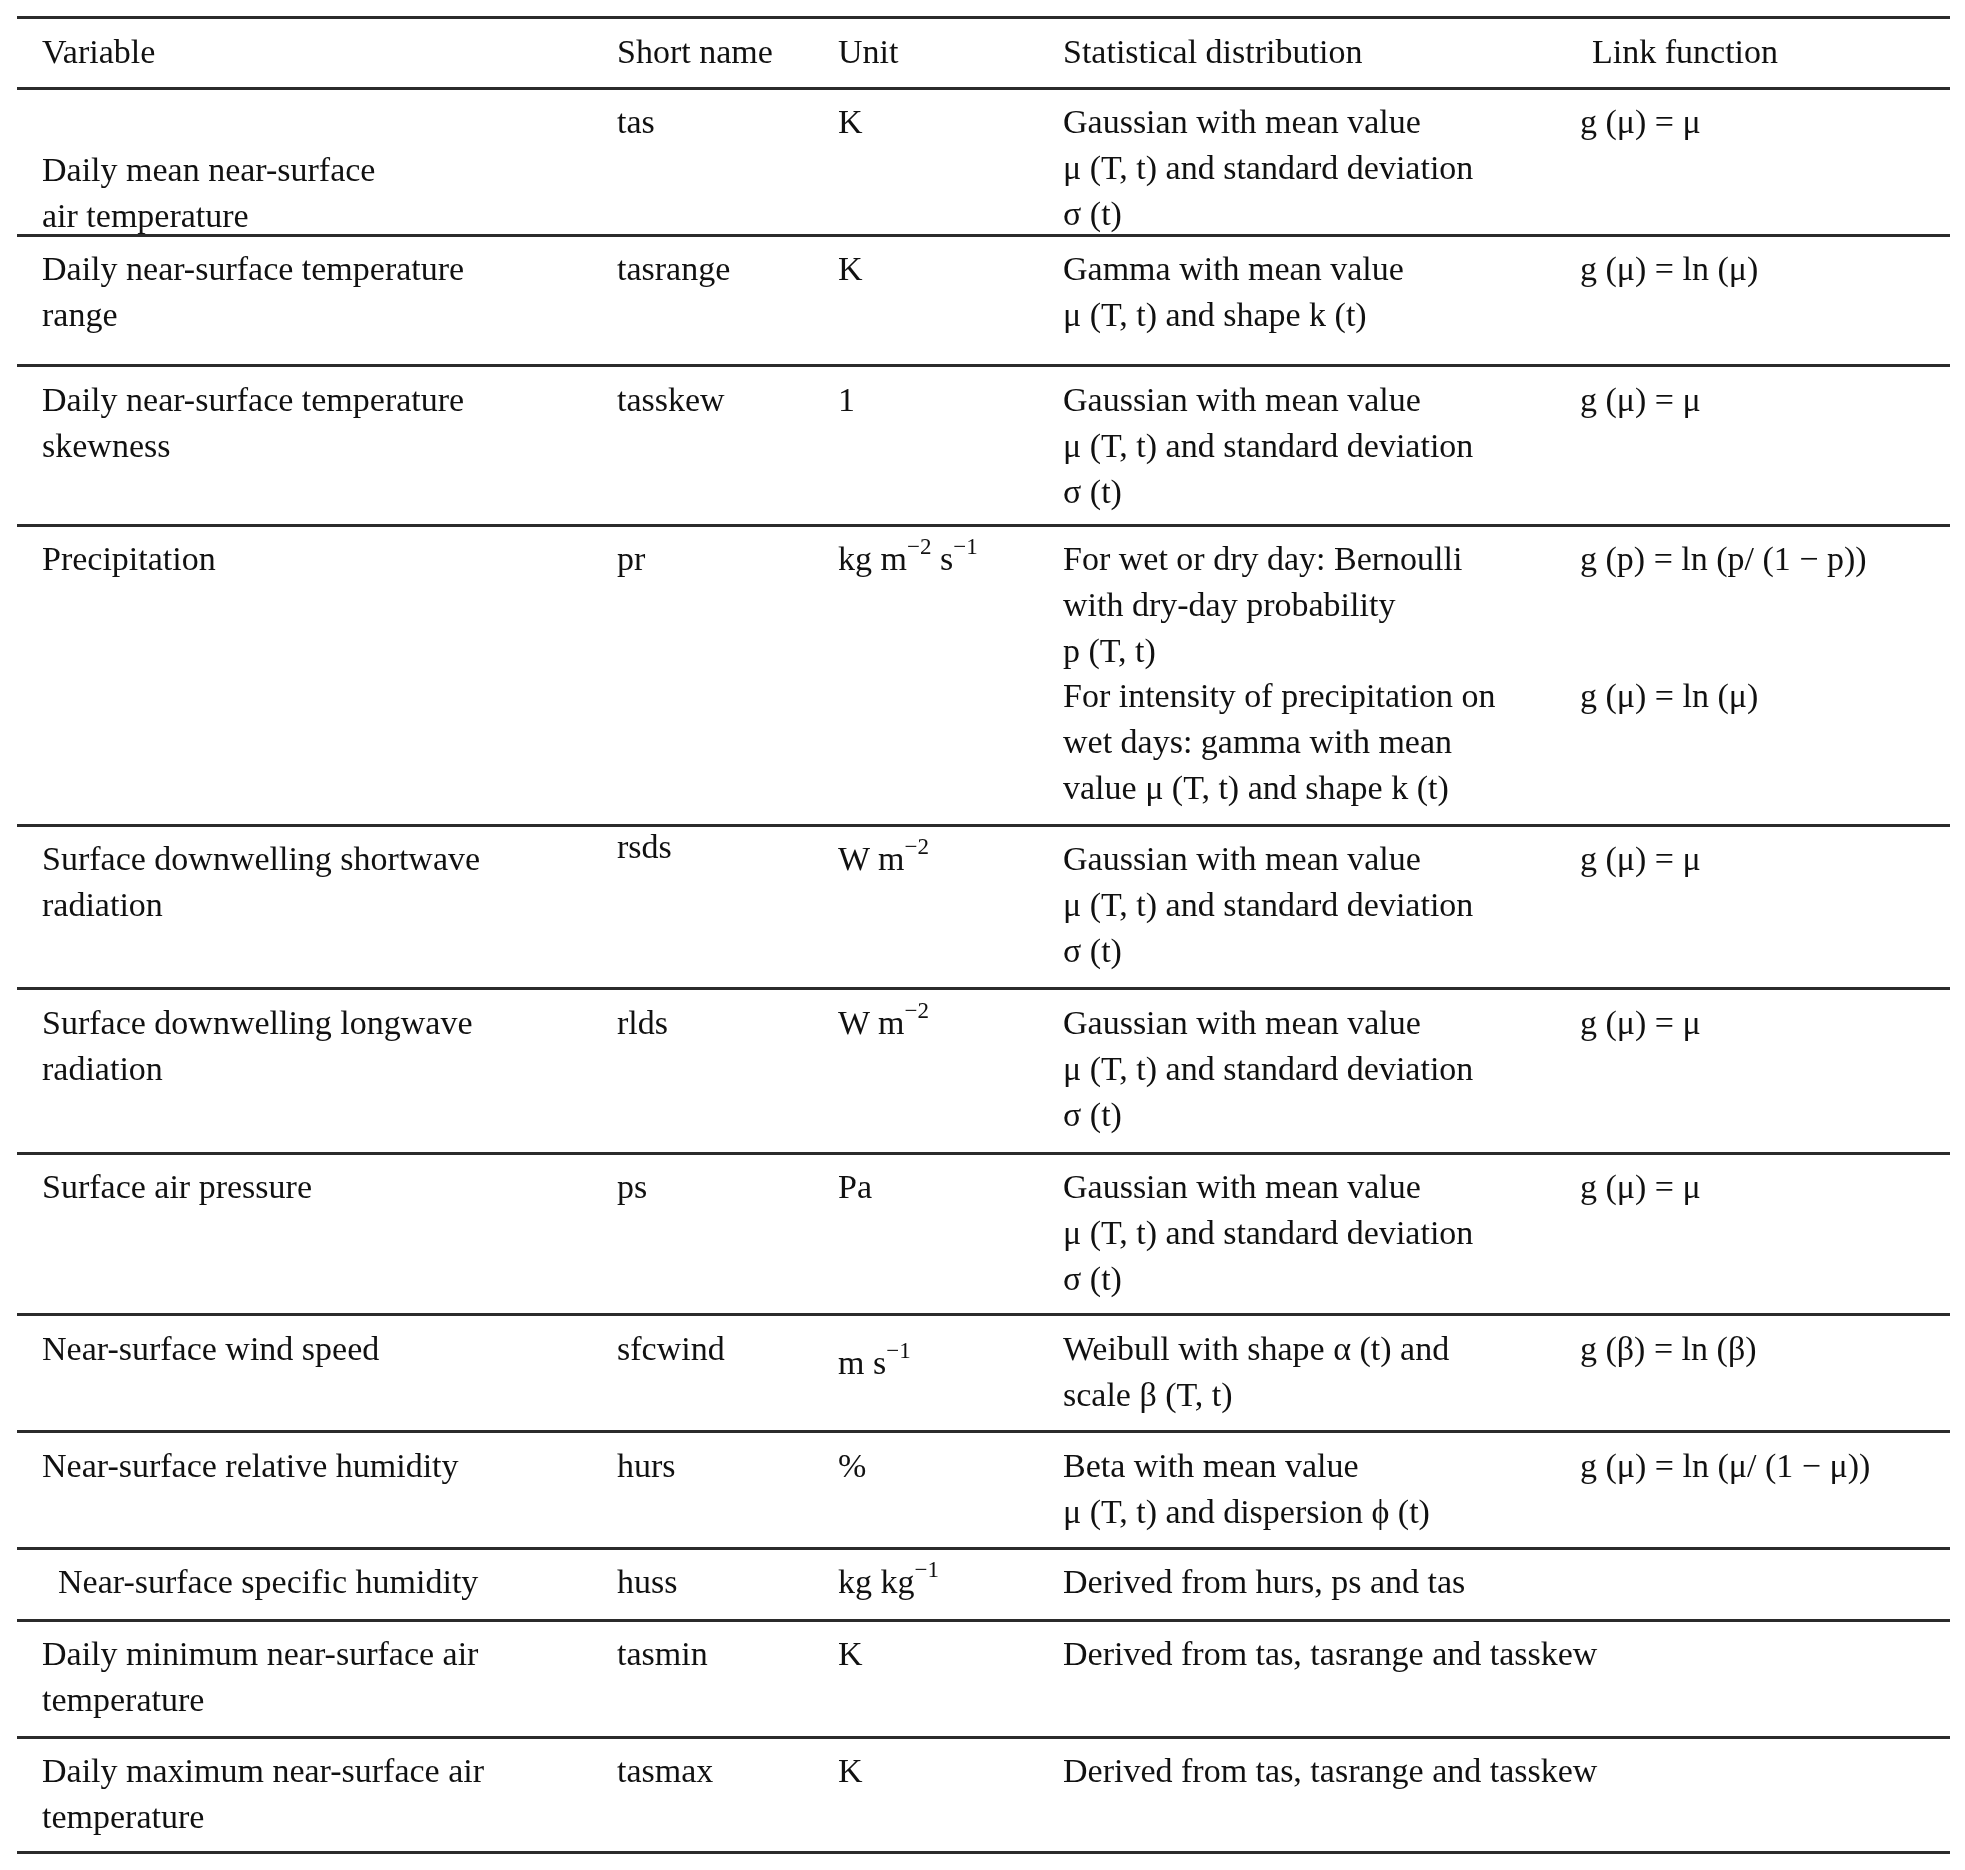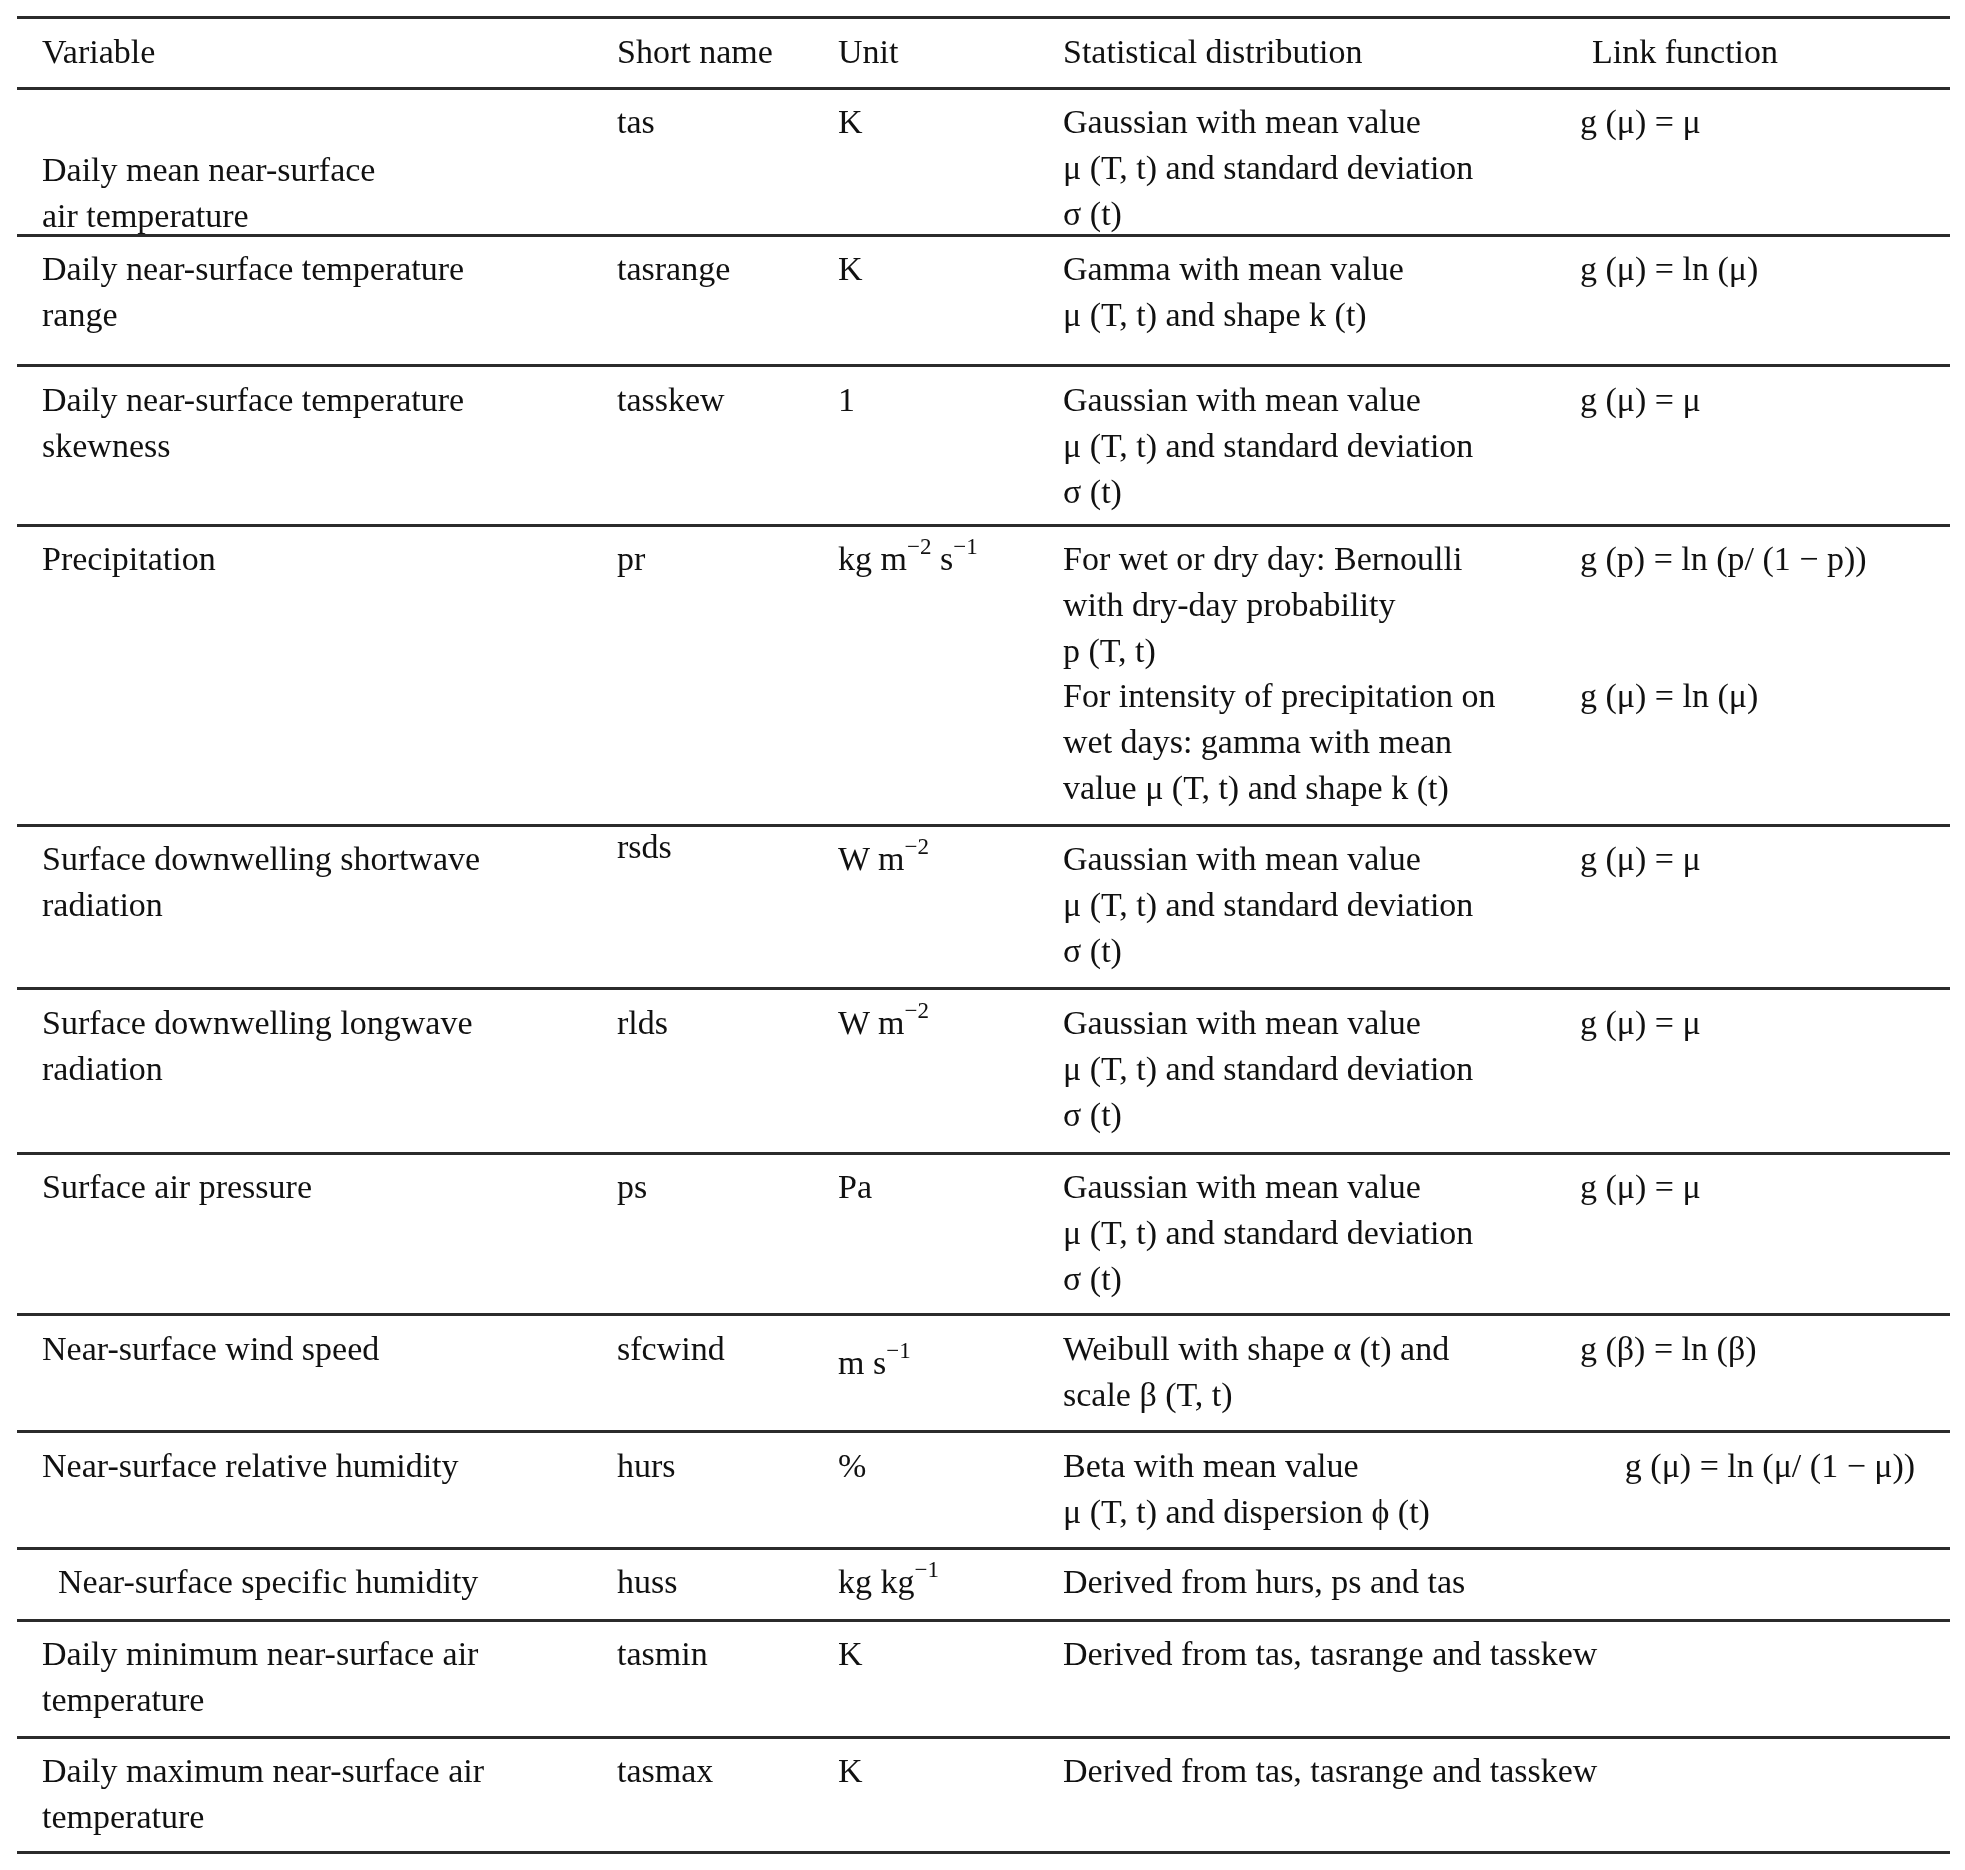--- a/index.html
+++ b/index.html
@@ -130,21 +130,21 @@
       <div class="cell c3" style="top: 1326px;">Weibull with shape α (t) and
 scale β (T, t)</div>
       <div class="cell c4" style="top: 1326px;">g (β) = ln (β)</div>
     </div>
     <div>
       <div class="cell c0" style="top: 1443px;">Near-surface relative humidity</div>
       <div class="cell c1" style="top: 1443px;">hurs</div>
       <div class="cell c2" style="top: 1443px;"><span>%</span></div>
       <div class="cell c3" style="top: 1443px;">Beta with mean value
 μ (T, t) and dispersion ϕ (t)</div>
-      <div class="cell c4" style="top: 1443px; text-align: center;">g (μ) = ln (μ/ (1 − μ))</div>
+      <div class="cell c4" style="top: 1443px;">g (μ) = ln (μ/ (1 − μ))</div>
     </div>
     <div>
       <div class="cell c0" style="top: 1559px; margin-left: 16px;">Near-surface specific humidity</div>
       <div class="cell c1" style="top: 1559px;">huss</div>
       <div class="cell c2" style="top: 1559px;"><span>kg kg</span><sup>−1</sup></div>
       <div class="cell c3" style="top: 1559px; width: 856px;">Derived from hurs, ps and tas</div>
     </div>
     <div>
       <div class="cell c0" style="top: 1631px;">Daily minimum near-surface air
 temperature</div>

